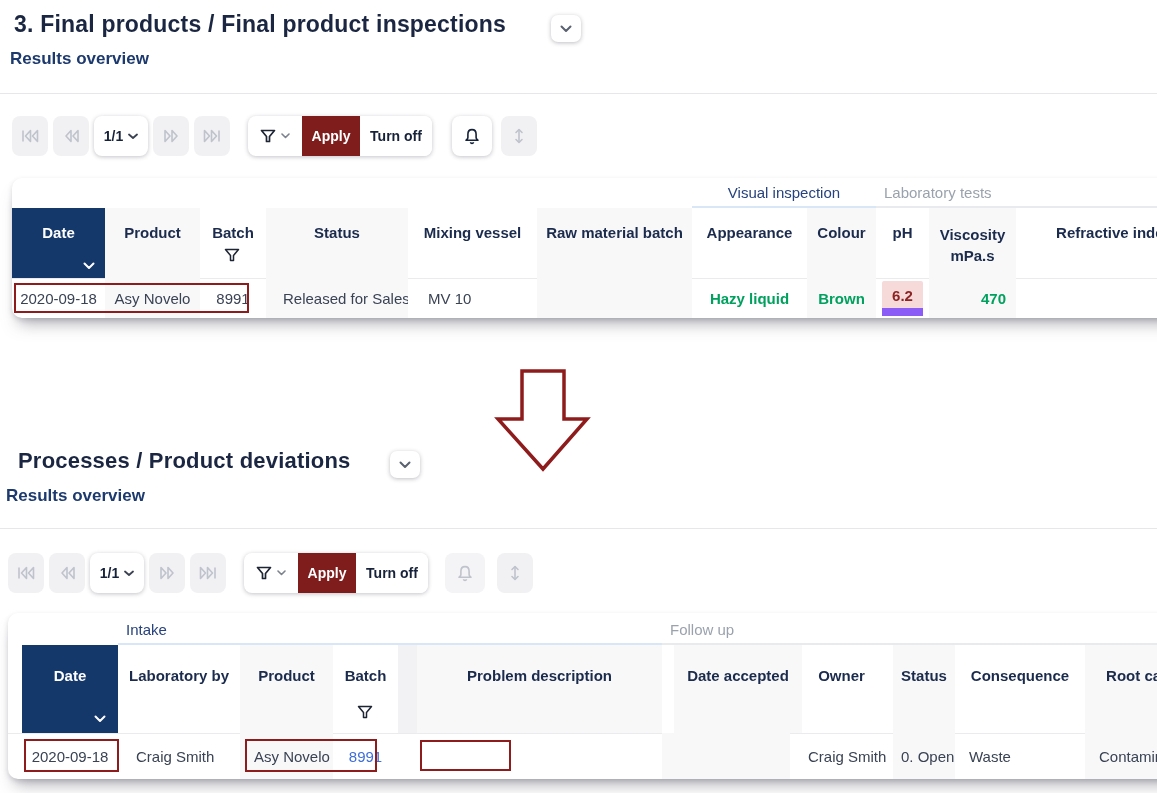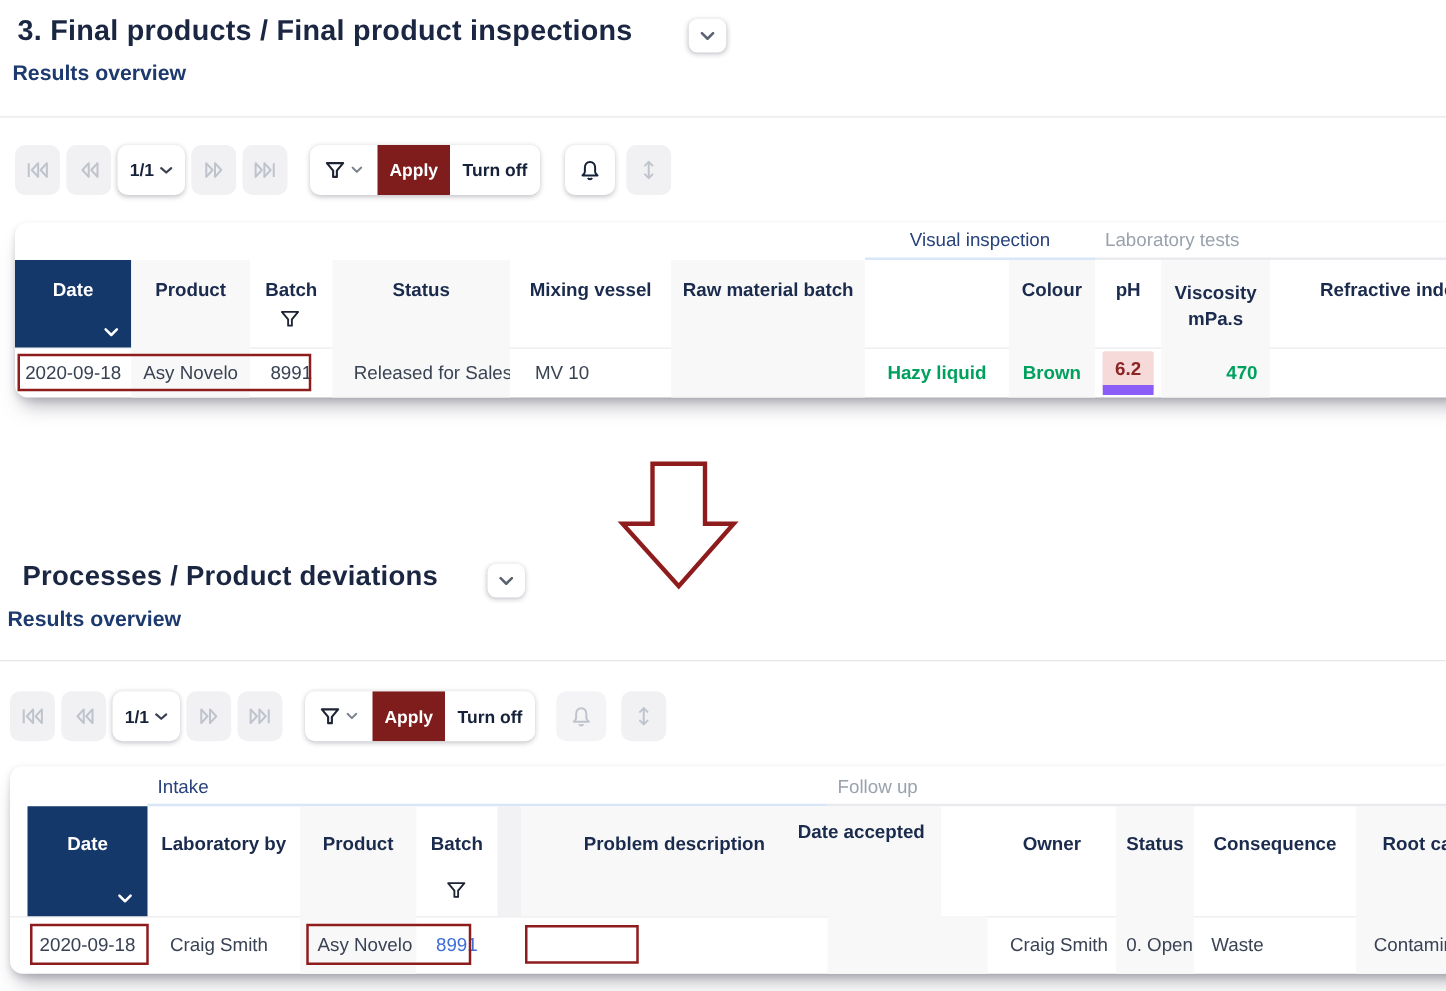--- a/index.html
+++ b/index.html
@@ -177,20 +177,21 @@
       <span>Batch</span>
       <span class="abs" style="left:24px;top:40px;">
         <svg width="16" height="14" viewBox="0 0 16 14" fill="none" stroke="#1d2433" stroke-width="1.5" stroke-linejoin="round">
             <path d="M1.5 1.5 H14.5 L9.5 7.5 V12.5 H6.5 V7.5 Z"></path>
           </svg>
       </span>
     </div>
     <div class="hcell stripe" style="left:254px;width:142px;padding-top:16px;"><span>Status</span></div>
     <div class="hcell" style="left:396px;width:129px;padding-top:16px;"><span>Mixing vessel</span></div>
     <div class="hcell stripe" style="left:525px;width:155px;padding-top:16px;"><span>Raw material batch</span></div>
+    <div class="hcell" style="left:680px;width:115px;padding-top:16px;"><span>Appearance</span></div>
     <div class="hcell stripe" style="left:795px;width:69px;padding-top:16px;"><span>Colour</span></div>
     <div class="hcell" style="left:864px;width:53px;padding-top:16px;"><span>pH</span></div>
     <div class="hcell stripe" style="left:917px;width:87px;padding-top:16px;line-height:21px;">
       <span>Viscosity</span><br>
       <span>mPa.s</span>
     </div>
     <div class="hcell" style="left:1004px;width:196px;padding-top:16px;"><span>Refractive index</span></div>
   </div>
 
   <div class="abs" style="left:0;top:100px;width:100%;height:40px;">
@@ -330,21 +331,21 @@
     <div class="hcell" style="left:325px;width:65px;padding-top:22px;">
       <span>Batch</span>
       <span class="abs" style="left:24px;top:60px;">
         <svg width="16" height="14" viewBox="0 0 16 14" fill="none" stroke="#1d2433" stroke-width="1.5" stroke-linejoin="round">
             <path d="M1.5 1.5 H14.5 L9.5 7.5 V12.5 H6.5 V7.5 Z"></path>
           </svg>
       </span>
     </div>
     <div class="hcell" style="left:390px;width:19px;background:#f2f2f4;"></div>
     <div class="hcell stripe" style="left:409px;width:245px;padding-top:22px;"><span>Problem description</span></div>
-    <div class="hcell stripe" style="left:617px;width:128px;padding-top:12px;"><span>Date accepted</span></div>
+    <div class="hcell stripe" style="left:666px;width:128px;padding-top:22px;"><span>Date accepted</span></div>
     <div class="hcell" style="left:782px;width:103px;padding-top:22px;"><span>Owner</span></div>
     <div class="hcell stripe" style="left:885px;width:62px;padding-top:22px;"><span>Status</span></div>
     <div class="hcell" style="left:947px;width:130px;padding-top:22px;"><span>Consequence</span></div>
     <div class="hcell stripe" style="left:1077px;width:123px;padding-top:22px;"><span>Root cause</span></div>
   </div>
 
   <div class="abs" style="left:0;top:120px;width:100%;height:46px;">
     <div class="dcell" style="left:14px;width:96px;">2020-09-18</div>
     <div class="dcell dleft" style="left:110px;width:122px;padding-left:18px;">Craig Smith</div>
     <div class="dcell dleft stripe" style="left:232px;width:93px;padding-left:14px;">Asy Novelo</div>

